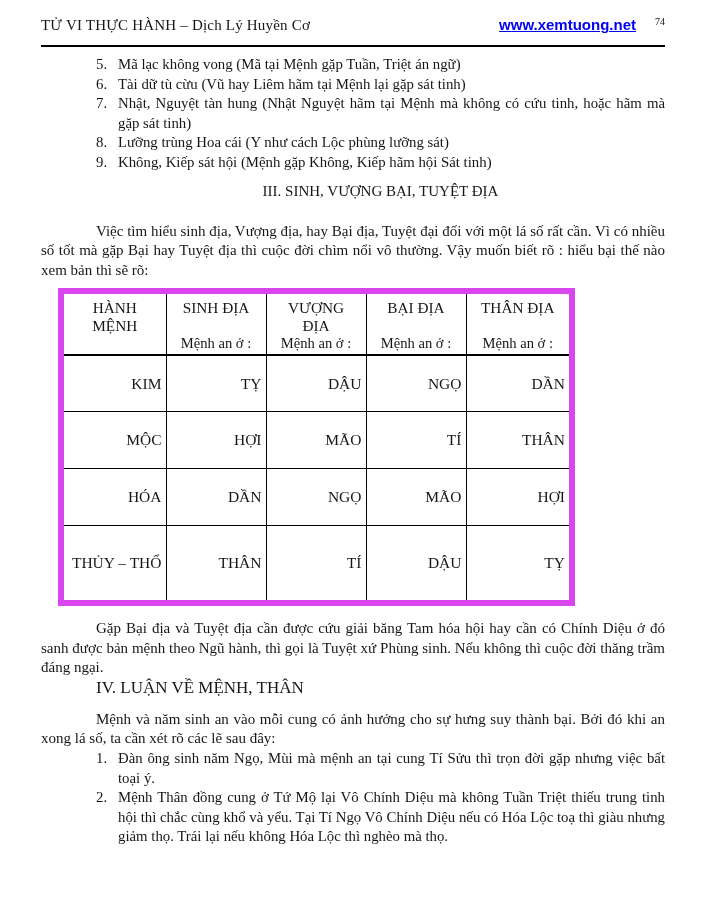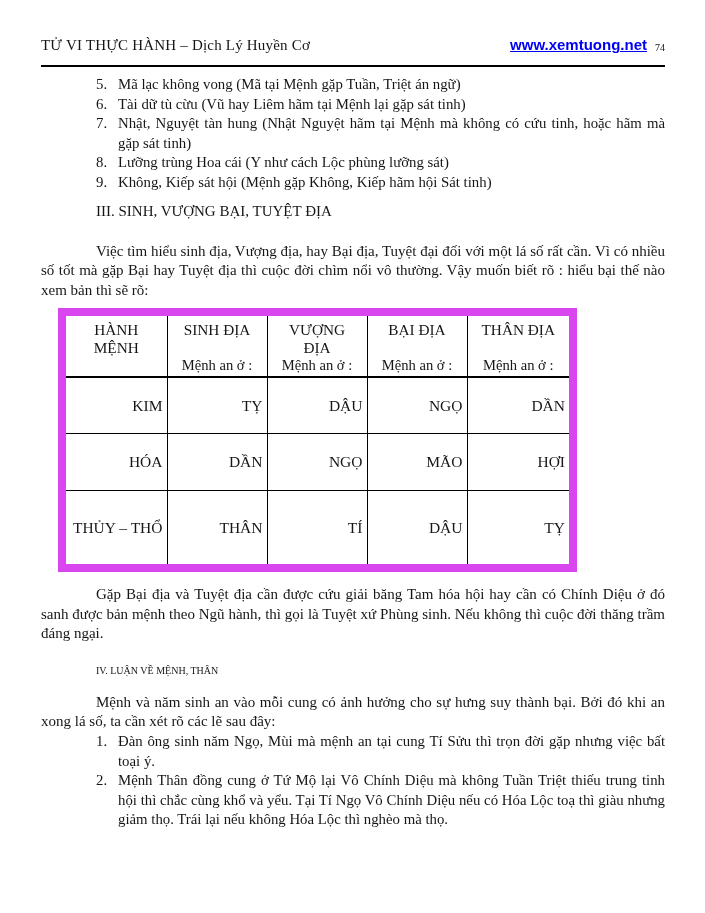--- a/index.html
+++ b/index.html
@@ -1,61 +1,61 @@
 <!DOCTYPE html>
 <html><head>
 <meta charset="utf-8">
 <style>
   html,body{margin:0;padding:0;background:#e8e8e8;}
   .page{
     width:705px;height:913px;background:#ffffff;margin:0 auto;
-    box-sizing:border-box;padding:36px 40px 0 41px;position:relative;
+    box-sizing:border-box;padding:16px 40px 0 41px;position:relative;
     font-family:"Liberation Serif", serif;color:#161616;
   }
   
   .hdr{display:flex;justify-content:space-between;align-items:baseline;font-size:15px;}
   .hdr-title{letter-spacing:.2px;white-space:nowrap;}
-  .hdr-right{display:flex;align-items:flex-end;gap:8px;}
+  .hdr-right{display:flex;align-items:flex-start;gap:19px;}
   .hdr-link{
     font-family:"Liberation Sans", sans-serif;font-weight:700;font-size:15px;
     color:#0000f5;text-decoration:underline;cursor:pointer;white-space:nowrap;
   }
   .hdr-page{font-size:10px;}
   .rule{border:none;border-top:2px solid #000;margin:11px 0 0 0;}
   
   .toplist{margin:8px 0 0 0;padding-left:55px;font-size:14.8px;line-height:19.5px;}
   .li{display:flex;}
   .li-num{flex:none;width:22px;}
   .li-text{flex:1;text-align:justify;}
   
-  .sec-head{margin:10px 0 0 55px;font-size:15px;line-height:19.7px;}
+  .sec-head{margin:10px 0 0 55px;font-size:15px;line-height:19.7px;text-align:center;}
   .para{
     margin:20px 0 0 0;font-size:15px;line-height:19.7px;
     text-align:justify;text-indent:55px;
   }
   
   table.geo{
     border-collapse:collapse;margin:7px 0 0 17px;table-layout:fixed;
-    width:511px;border:8px solid #d946ef;font-family:Liberation Serif, serif;
+    width:511px;border:6px solid #d946ef;font-family:Liberation Serif, serif;
   }
   table.geo th, table.geo td{border:1px solid #000;padding:2px 4px;box-sizing:border-box;}
   table.geo thead th{border-bottom:2px solid #000;height:63px;vertical-align:top;
     font-weight:normal;font-size:15.3px;padding:5px 2px 3px 2px;}
   .th-wrap{display:flex;flex-direction:column;justify-content:space-between;height:100%;align-items:center;}
   .th-title{line-height:18px;}
   .th-sub{font-size:14.6px;line-height:16px;}
   .w-col1 .th-title{max-width:64px;}
   .w-col3 .th-title{max-width:72px;}
   table.geo td{
     text-align:right;vertical-align:middle;font-size:15.5px;height:57px;line-height:20px;
   }
   tr.row-tall td{height:77px;}
   
   .para-tight{margin-top:13px;}
-  .sec-head4{margin:17px 0 0 55px;font-size:10px;line-height:19.7px;}
+  .sec-head4{margin:0 0 0 55px;font-size:17px;line-height:19.7px;}
   .para-nogap{margin-top:12px;}
   .botlist{margin:0;padding-left:55px;font-size:14.8px;line-height:19.5px;}
 </style>
 </head>
 <body>
 
 <div class="page">
 
   <div class="hdr">
     <span class="hdr-title">TỬ VI THỰC HÀNH – Dịch Lý Huyền Cơ</span>
@@ -137,20 +137,27 @@
     </thead>
     <tbody>
       <tr>
         <td>KIM</td>
         <td>TỴ</td>
         <td>DẬU</td>
         <td>NGỌ</td>
         <td>DẦN</td>
       </tr>
       <tr>
+        <td>MỘC</td>
+        <td>HỢI</td>
+        <td>MÃO</td>
+        <td>TÍ</td>
+        <td>THÂN</td>
+      </tr>
+      <tr>
         <td>HÓA</td>
         <td>DẦN</td>
         <td>NGỌ</td>
         <td>MÃO</td>
         <td>HỢI</td>
       </tr>
       <tr class="row-tall">
         <td>THỦY – THỔ</td>
         <td>THÂN</td>
         <td>TÍ</td>

